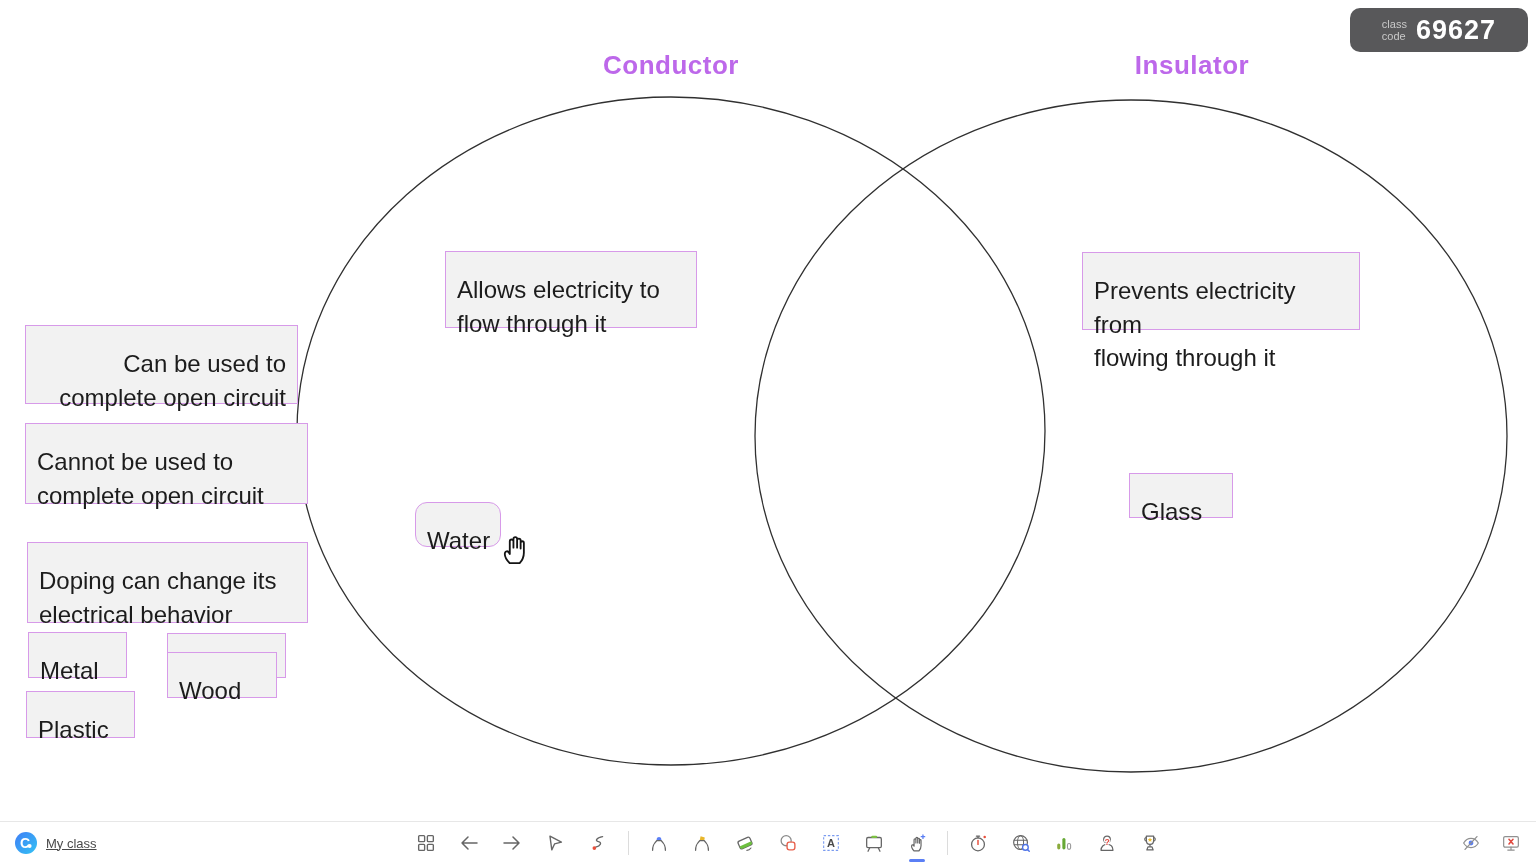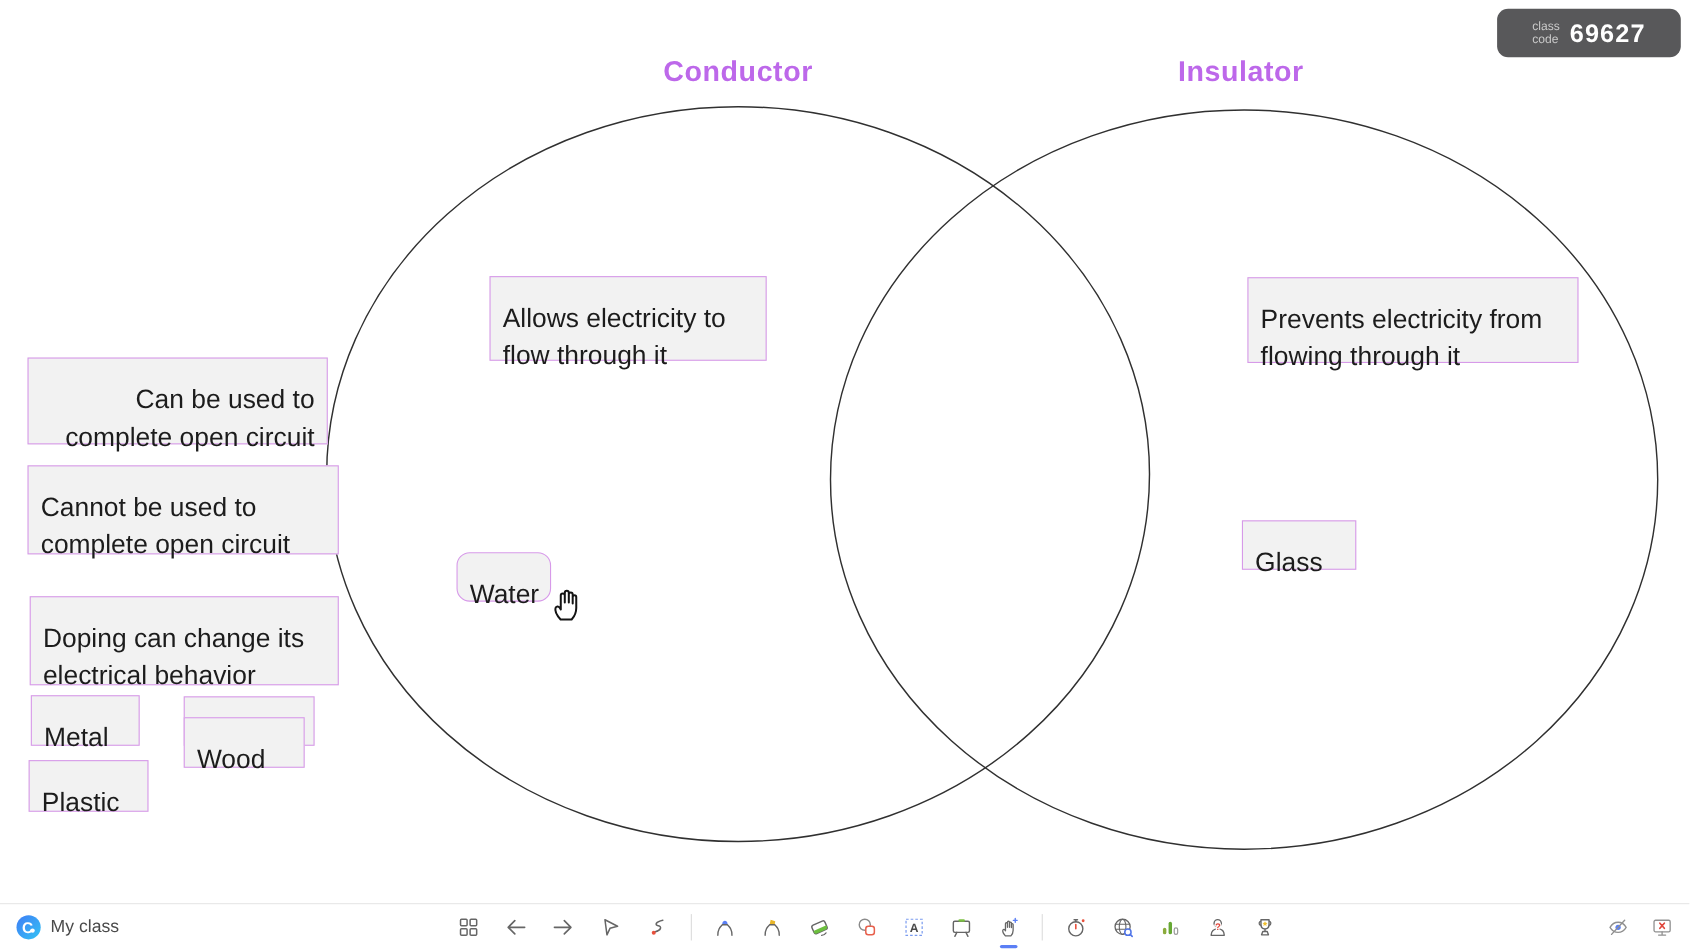--- a/index.html
+++ b/index.html
@@ -11,60 +11,60 @@
 
   
   .code-badge{
     position:absolute;top:8px;right:8px;height:44px;min-width:134px;
     background:#58585a;border-radius:10px;display:flex;align-items:center;
     justify-content:center;gap:9px;padding:0 32px;box-sizing:border-box;z-index:30;
   }
   .code-badge .small{
     color:#c9c9c9;font-size:11px;line-height:1.1;text-align:left;white-space:pre-line;
   }
-  .code-badge .num{color:#ffffff;font-size:23px;font-weight:bold;letter-spacing:1px;}
+  .code-badge .num{color:#ffffff;font-size:27px;font-weight:bold;letter-spacing:1px;}
 
   
   .venn-title{
     position:absolute;top:50px;transform:translateX(-50%);
     font-size:26px;font-weight:800;color:#bd68ea;letter-spacing:.5px;z-index:5;
   }
   #title-left{left:671px;}
-  #title-right{left:1128px;text-align:center;}
+  #title-right{left:1192px;text-align:center;}
 
   
   #venn-svg{position:absolute;left:0;top:0;z-index:1;}
 
   
   .box{
     position:absolute;background:#f2f2f2;border:1.6px solid #d79ae9;
     color:#1c1c1c;font-size:24px;line-height:1.4;padding:21px 11px;
     box-sizing:border-box;white-space:pre-line;z-index:10;
   }
   .b-allows  {left:445px;top:251px;width:252px;height:77px;}
-  .b-prevents{left:1134px;top:252px;width:301px;height:78px;}
+  .b-prevents{left:1082px;top:252px;width:278px;height:78px;}
   .b-can     {left:25px; top:325px;width:273px;height:79px;text-align:right;}
   .b-cannot  {left:25px; top:423px;width:283px;height:81px;}
   .b-doping  {left:27px; top:542px;width:281px;height:81px;}
   .b-metal   {left:28px; top:632px;width:99px; height:46px;}
   .b-rubber  {left:167px;top:633px;width:119px;height:45px;}
   .b-plastic {left:26px; top:691px;width:109px;height:47px;}
   .b-wood    {left:167px;top:652px;width:110px;height:46px;}
   .b-water   {left:415px;top:502px;width:86px;height:45px;border-radius:12px;}
   .b-glass   {left:1129px;top:473px;width:104px;height:45px;}
 
   #hand-cursor{position:absolute;left:498px;top:528px;z-index:20;}
 
   
   #toolbar{
     position:absolute;left:0;bottom:0;width:1536px;height:42px;
     background:#ffffff;border-top:1px solid #e7e7e7;z-index:40;
   }
   .brand{position:absolute;left:14px;top:0;height:42px;display:flex;align-items:center;gap:8px;}
-  .brand-label{font-size:16px;color:#4a4a4a;}
+  .brand-label{font-size:13px;color:#4a4a4a;text-decoration:underline;}
   .tool-row{
     position:absolute;left:413px;top:0;height:42px;display:flex;align-items:center;gap:17px;
   }
   .tool{
     width:26px;height:26px;display:flex;align-items:center;justify-content:center;
     position:relative;cursor:pointer;
   }
   .tool svg{display:block;}
   .tool .active-bar{
     position:absolute;left:5px;bottom:-6px;width:16px;height:3px;

